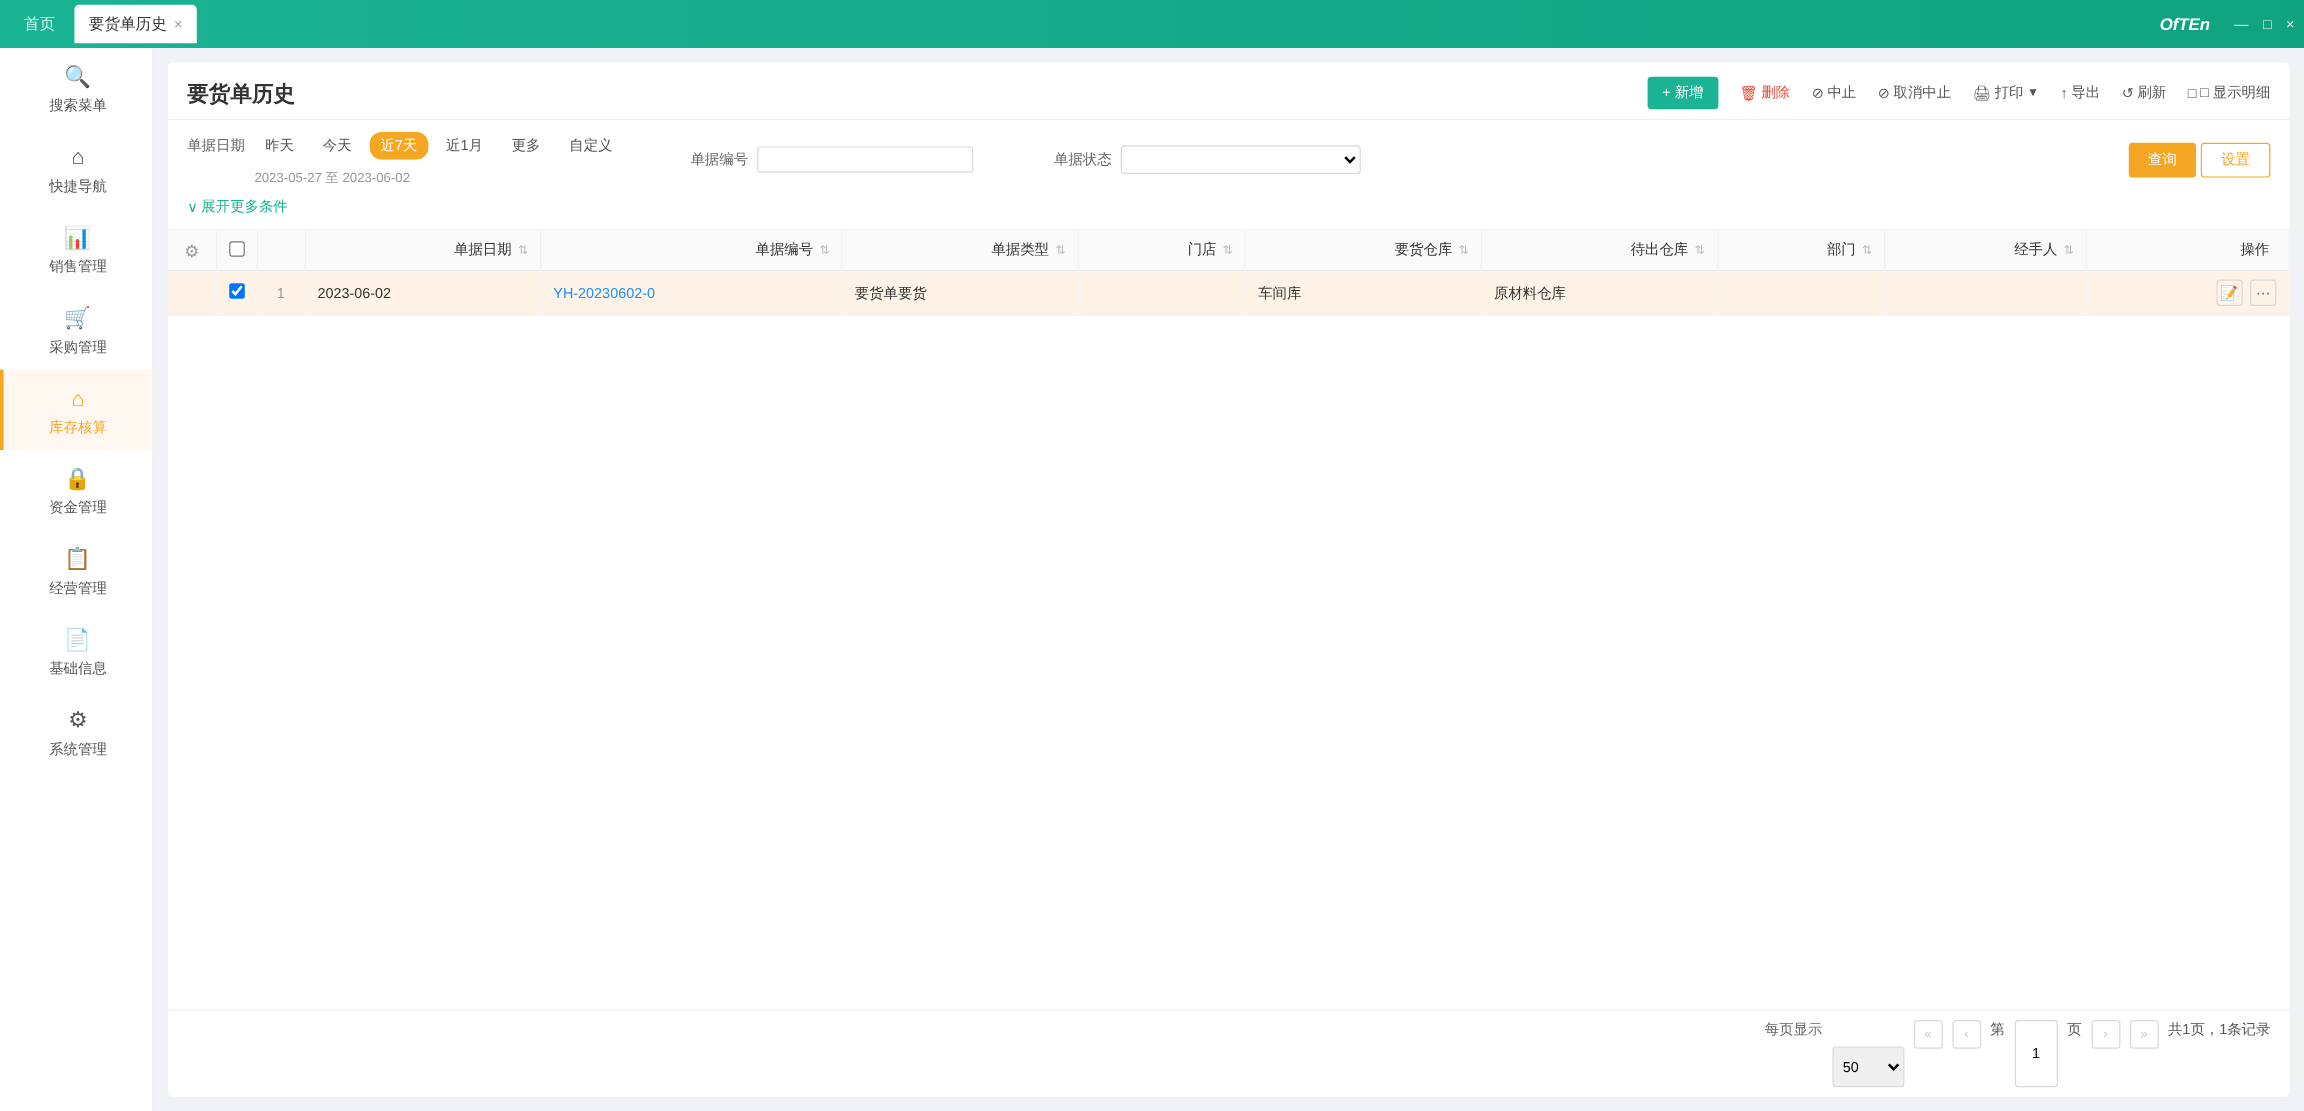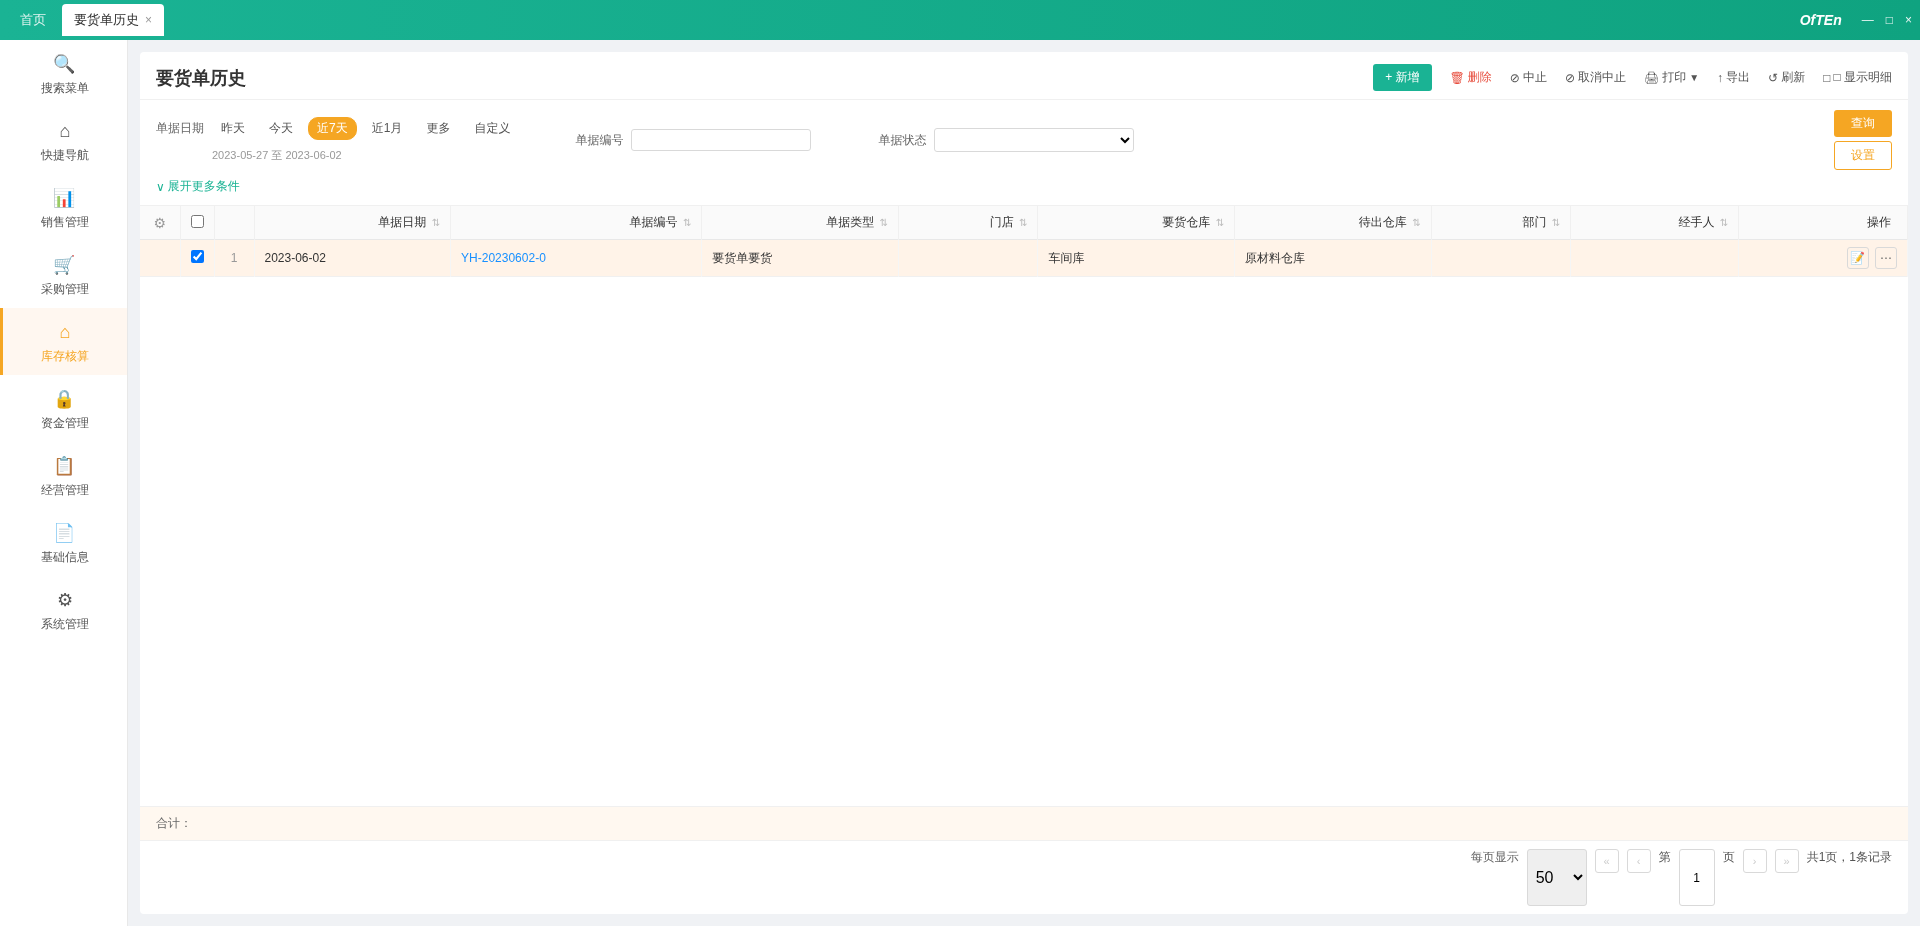--- a/index.html
+++ b/index.html
@@ -231,21 +231,21 @@
       background: #fff;
       color: #f5a623;
       border: 1px solid #f5a623;
       padding: 5px 16px;
       border-radius: 3px;
       cursor: pointer;
       font-size: 12px;
     }
     .btn-group {
       display: flex;
-      flex-direction: column;
+      flex-direction: row;
       gap: 4px;
       margin-left: auto;
       padding-left: 40px;
     }
 
     
     .table-container {
       flex: 1;
       overflow: auto;
     }
@@ -329,23 +329,24 @@
       display: flex;
       justify-content: flex-end;
       gap: 8px;
       font-size: 12px;
       color: #555;
     }
     .pagination-bar .per-page-label { color: #666; }
     .per-page-select {
       border: 1px solid #d9d9d9;
       border-radius: 3px;
-      padding: 18px 4px;
-      font-size: 16px;
+      padding: 8px 4px;
+      font-size: 12px;
       width: 60px;
+      margin-top: 22px;
     }
     .page-nav-btn {
       width: 24px;
       height: 24px;
       border: 1px solid #d9d9d9;
       border-radius: 3px;
       background: #fff;
       cursor: pointer;
       display: flex;
       align-items: center;
@@ -587,23 +588,20 @@
                 <div class="op-icons">
                   <div class="op-icon" title="编辑">📝</div>
                   <div class="op-icon" title="更多">⋯</div>
                 </div>
               </td>
             </tr>
           </tbody>
         </table>
       </div>
 
-      <div class="table-footer-summary">
-        <span>合计：</span>
-      </div>
 
       <div class="pagination-bar">
         <span class="per-page-label">每页显示</span>
         <select class="per-page-select">
           <option value="50" selected="">50</option>
           <option value="10">10</option>
           <option value="20">20</option>
           <option value="100">100</option>
         </select>
         <button class="page-nav-btn disabled">«</button>

